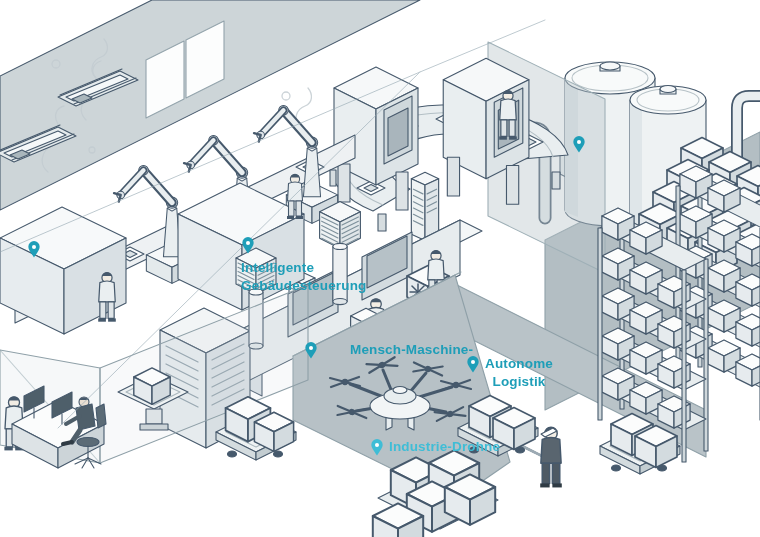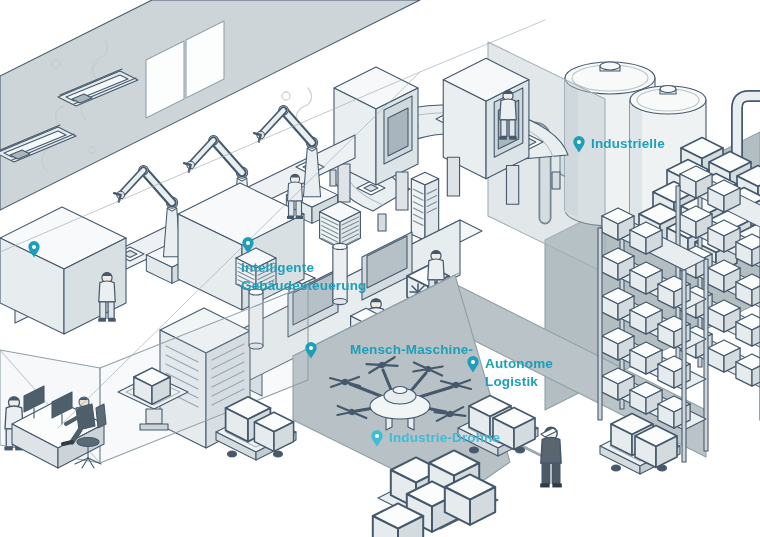--- a/index.html
+++ b/index.html
@@ -9,22 +9,22 @@
   .label{position:absolute;display:flex;gap:5px;align-items:flex-start;
          color:var(--accent,#1E9EB8);font-weight:700;font-size:13.5px;line-height:1.33;
          letter-spacing:.15px;white-space:nowrap;}
   .label .pin{flex:0 0 auto;margin-top:1px;}
   .label--bright{color:var(--accent_bright,#3FBDD6);}
   .lines{display:flex;flex-direction:column;}
   .lb0{left:27px;top:240px;}
   .lb1{left:241px;top:236px;flex-direction:column;}
   .lb2{left:572px;top:135px;}
   .lb3{left:304px;top:341px;gap:32px;}
-  .lb4{left:466px;top:355px;}
-  .lb5{left:370px;top:429px;}
+  .lb4{left:466px;top:355px;text-align:center;}
+  .lb5{left:370px;top:438px;}
 </style>
 </head>
 <body>
 
 <svg id="stage" viewBox="0 0 760 537">
   <defs>
     <g id="cube">
       <polygon points="0,-7 14,0 0,7 -14,0" fill="#fbfcfc"></polygon>
       <polygon points="-14,0 0,7 0,21 -14,14" fill="#e6ebee"></polygon>
       <polygon points="0,7 14,0 14,14 0,21" fill="#d3dbdf"></polygon>
@@ -484,21 +484,20 @@
       <span>Gebäudesteuerung</span>
   </div>
 </div>
 
 <div class="label lb2">
   <svg class="pin" width="14" height="17" viewBox="0 0 24 30">
       <path d="M12 29 C6 20 2 15 2 10 A10 10 0 1 1 22 10 C22 15 18 20 12 29 Z" fill="currentColor"></path>
       <circle cx="12" cy="10.5" r="3.6" fill="#fff"></circle>
     </svg>
   <div class="lines">
-    <span>Industrielle</span>
   </div>
 </div>
 
 <div class="label lb3">
   <svg class="pin" width="14" height="17" viewBox="0 0 24 30">
       <path d="M12 29 C6 20 2 15 2 10 A10 10 0 1 1 22 10 C22 15 18 20 12 29 Z" fill="currentColor"></path>
       <circle cx="12" cy="10.5" r="3.6" fill="#fff"></circle>
     </svg>
   <div class="lines">
     <span>Mensch-Maschine-</span>

